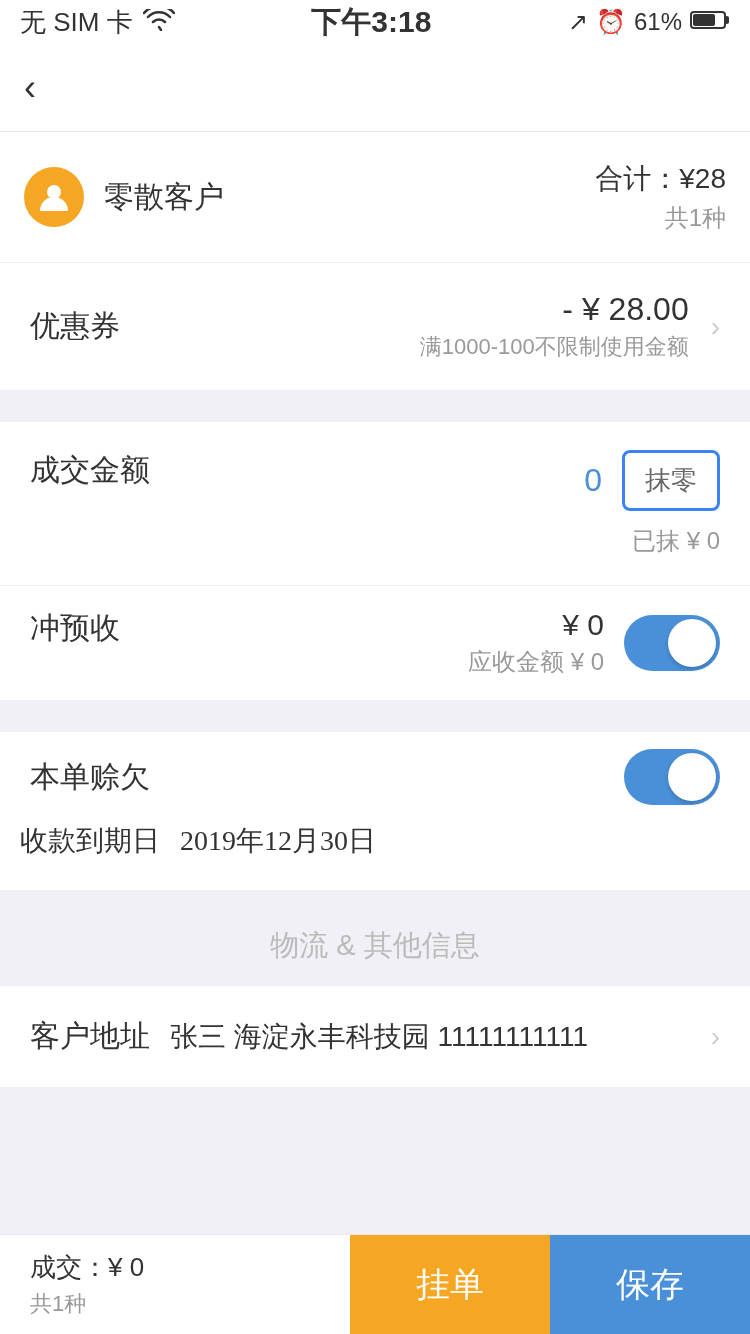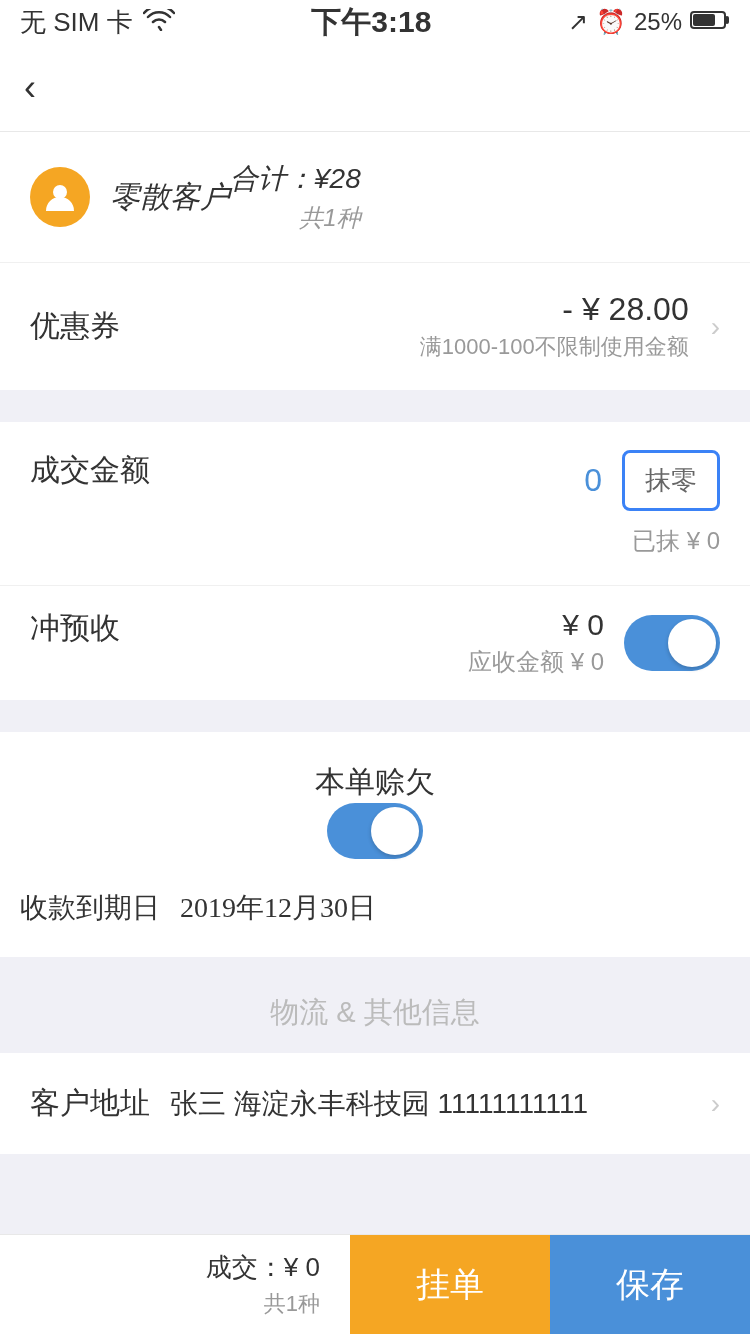--- a/index.html
+++ b/index.html
@@ -54,24 +54,23 @@
     
     .section {
       background: #fff;
       margin-bottom: 16px;
     }
 
     
     .customer-row {
       display: flex;
       align-items: center;
-      justify-content: flex-start;
-      padding: 28px 30px;
-      background: #fff;
-      font-style: italic;
+      justify-content: space-between;
+      padding: 28px 24px;
+      background: #fff;
     }
     .customer-left { display: flex; align-items: center; gap: 20px; }
     .customer-avatar {
       width: 60px;
       height: 60px;
       background: #f5a623;
       border-radius: 50%;
       display: flex;
       align-items: center;
       justify-content: center;
@@ -165,22 +164,21 @@
 
     
     .debt-section {
       background: #fff;
       margin-bottom: 0;
     }
     .debt-row {
       display: flex;
       align-items: center;
       justify-content: space-between;
-      padding: 30px 30px;
-      flex-direction: column;
+      padding: 17px 30px;
     }
     .debt-label { font-size: 30px; color: #333; }
     .due-date-row {
       display: flex;
       align-items: center;
       padding: 0 30px 30px 20px;
       font-family: Liberation Serif, serif;
     }
     .due-date-label { font-size: 28px; color: #333; margin-right: 20px; }
     .due-date-value { font-size: 28px; color: #333; }
@@ -224,21 +222,20 @@
       width: 750px;
       height: 100px;
       display: flex;
       align-items: center;
       background: #fff;
       border-top: 1px solid #e8e8e8;
     }
     .bottom-info {
       flex: 1;
       padding: 0 30px;
-      text-align: right;
     }
     .bottom-deal { font-size: 26px; color: #333; }
     .bottom-count { font-size: 22px; color: #999; margin-top: 4px; }
     .btn-hang {
       width: 200px;
       height: 100px;
       background: #f5a623;
       display: flex;
       align-items: center;
       justify-content: center;
@@ -273,21 +270,21 @@
     <span>
       <svg width="32" height="22" viewBox="0 0 32 22" fill="none">
         <path d="M16 18l2 3M10 13a8.5 8.5 0 0112 0M5 8a15 15 0 0122 0M1 4a20 20 0 0130 0" stroke="#333" stroke-width="2.5" stroke-linecap="round"></path>
       </svg>
     </span>
   </div>
   <div class="status-center">下午3:18</div>
   <div class="status-right">
     <span>↗</span>
     <span>⏰</span>
-    <span>25%</span>
+    <span>61%</span>
     <span>
       <svg width="40" height="20" viewBox="0 0 40 20">
         <rect x="1" y="2" width="34" height="16" rx="3" stroke="#333" stroke-width="2" fill="none"></rect>
         <rect x="35" y="6" width="4" height="8" rx="2" fill="#333"></rect>
         <rect x="3" y="4" width="22" height="12" rx="2" fill="#333"></rect>
       </svg>
     </span>
   </div>
 </div>
 

